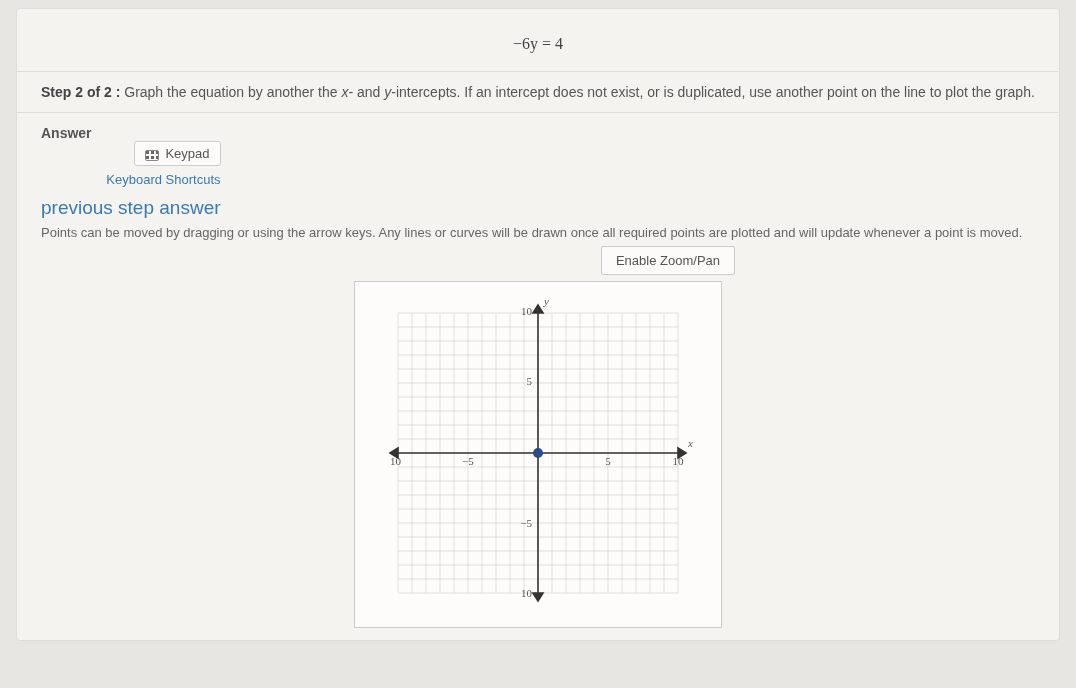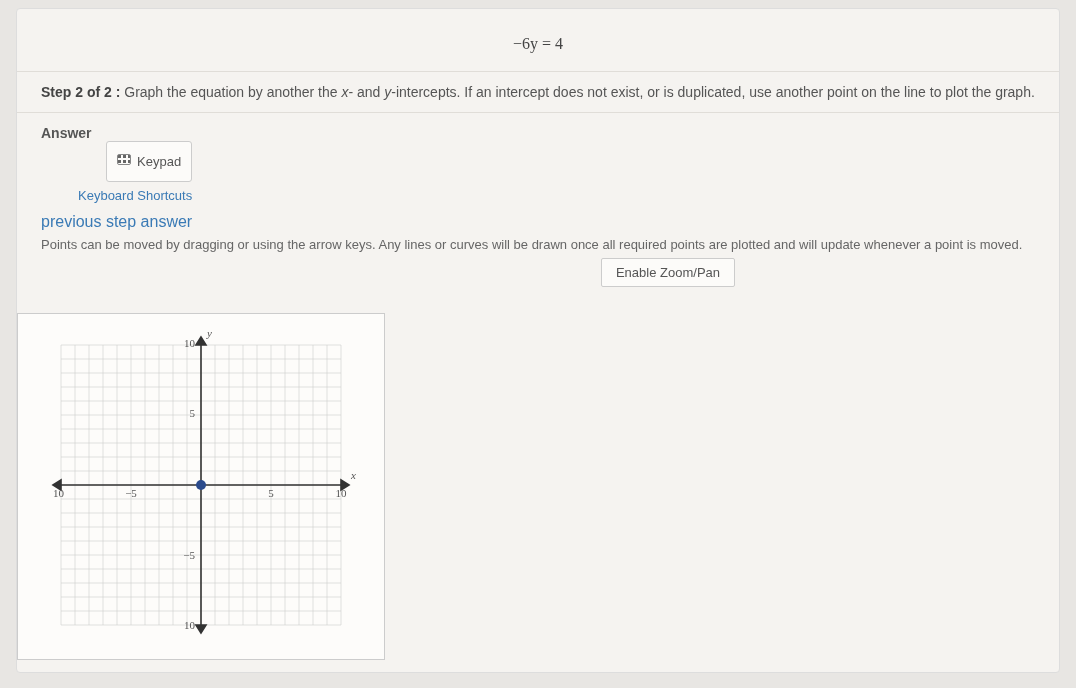--- a/index.html
+++ b/index.html
@@ -37,53 +37,52 @@
     display: flex;
     justify-content: space-between;
     align-items: flex-start;
     padding: 12px 24px 4px;
     flex-direction: column;
   }
   .answer-label { font-weight: 600; color: #555; }
   .right-col { text-align: right; }
   .keypad-btn {
     display: inline-flex;
-    align-items: flex-start;
+    align-items: flex-end;
     gap: 6px;
     border: 1px solid #ccc;
     background: #fcfbf9;
-    padding: 12px 10px;
+    padding: 4px 10px;
     border-radius: 3px;
     font-size: 13px;
     color: #555;
     cursor: pointer;
   }
   .kb-shortcuts {
     color: #3a7ab5;
     font-size: 13px;
     margin-top: 6px;
     cursor: pointer;
   }
   .prev-step {
     color: #3a7ab5;
-    font-size: 16px;
+    font-size: 19px;
     margin-top: 10px;
     cursor: pointer;
   }
   .instructions {
     padding: 2px 24px 6px;
     font-size: 13px;
     color: #666;
   }
   .graph-wrap {
     display: flex;
     flex-direction: column;
-    align-items: flex-start;
+    align-items: center;
     padding-bottom: 12px;
-    gap: 20px;
   }
   .zoom-btn {
     align-self: center;
     margin-left: 260px;
     border: 1px solid #ccc;
     background: #fcfbf9;
     padding: 6px 14px;
     font-size: 13px;
     color: #555;
     cursor: pointer;

